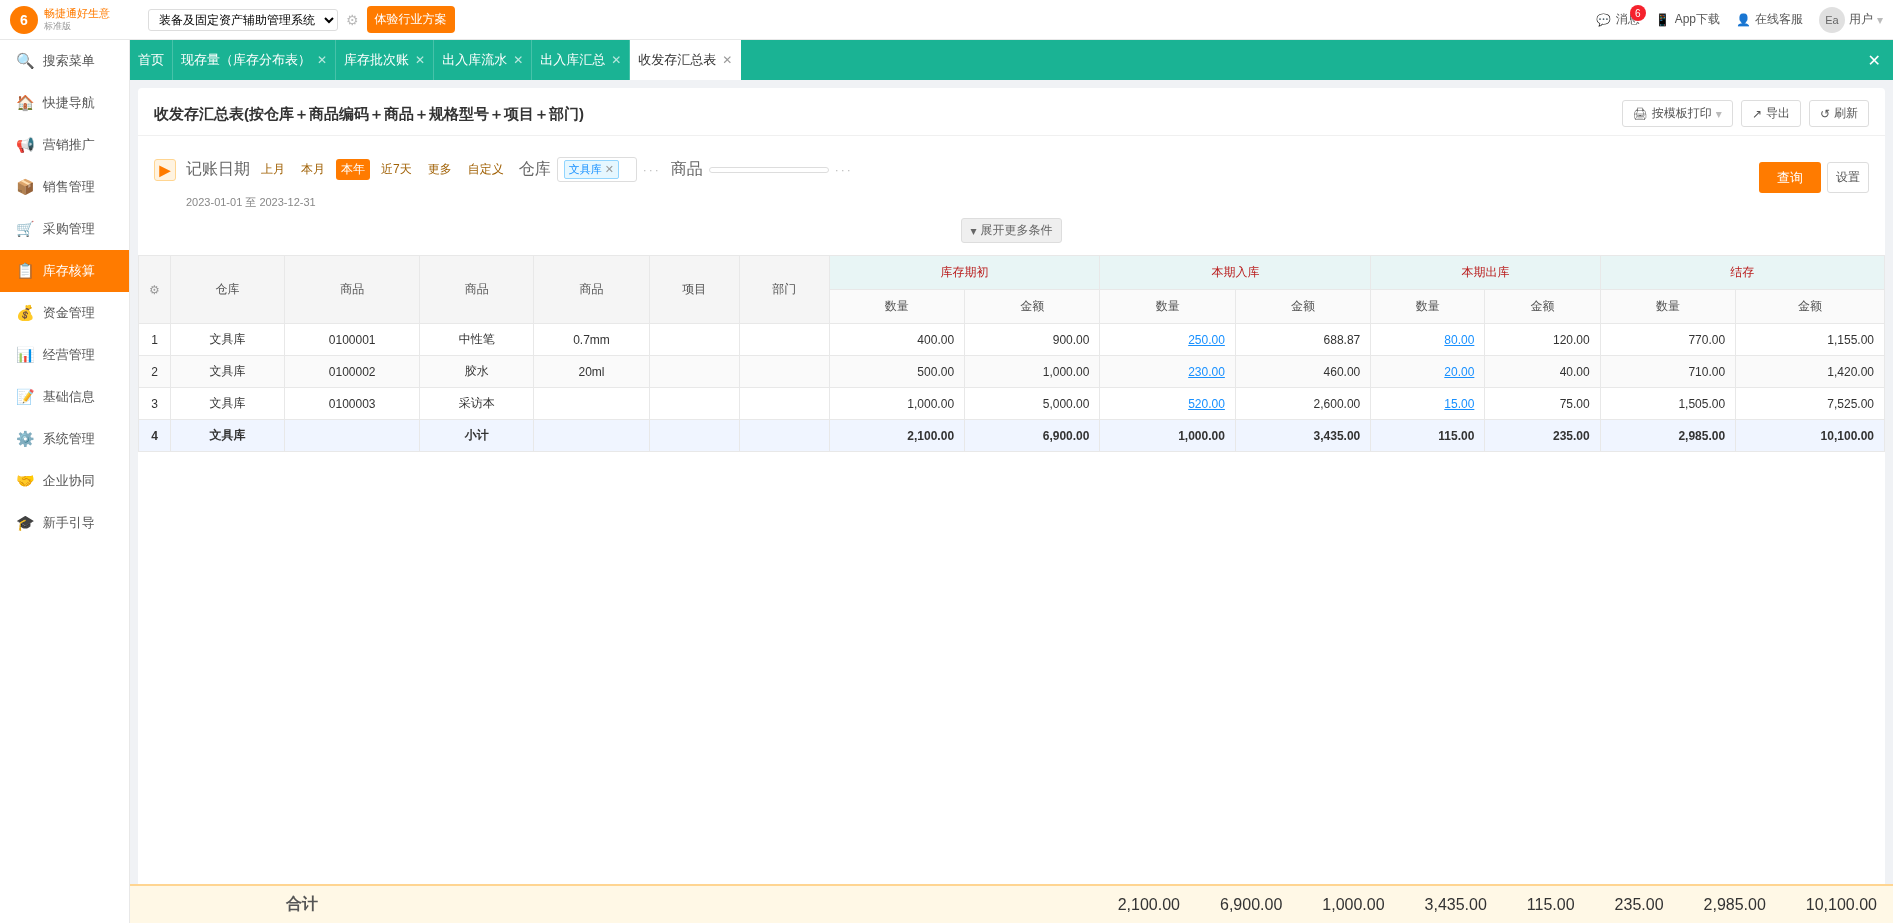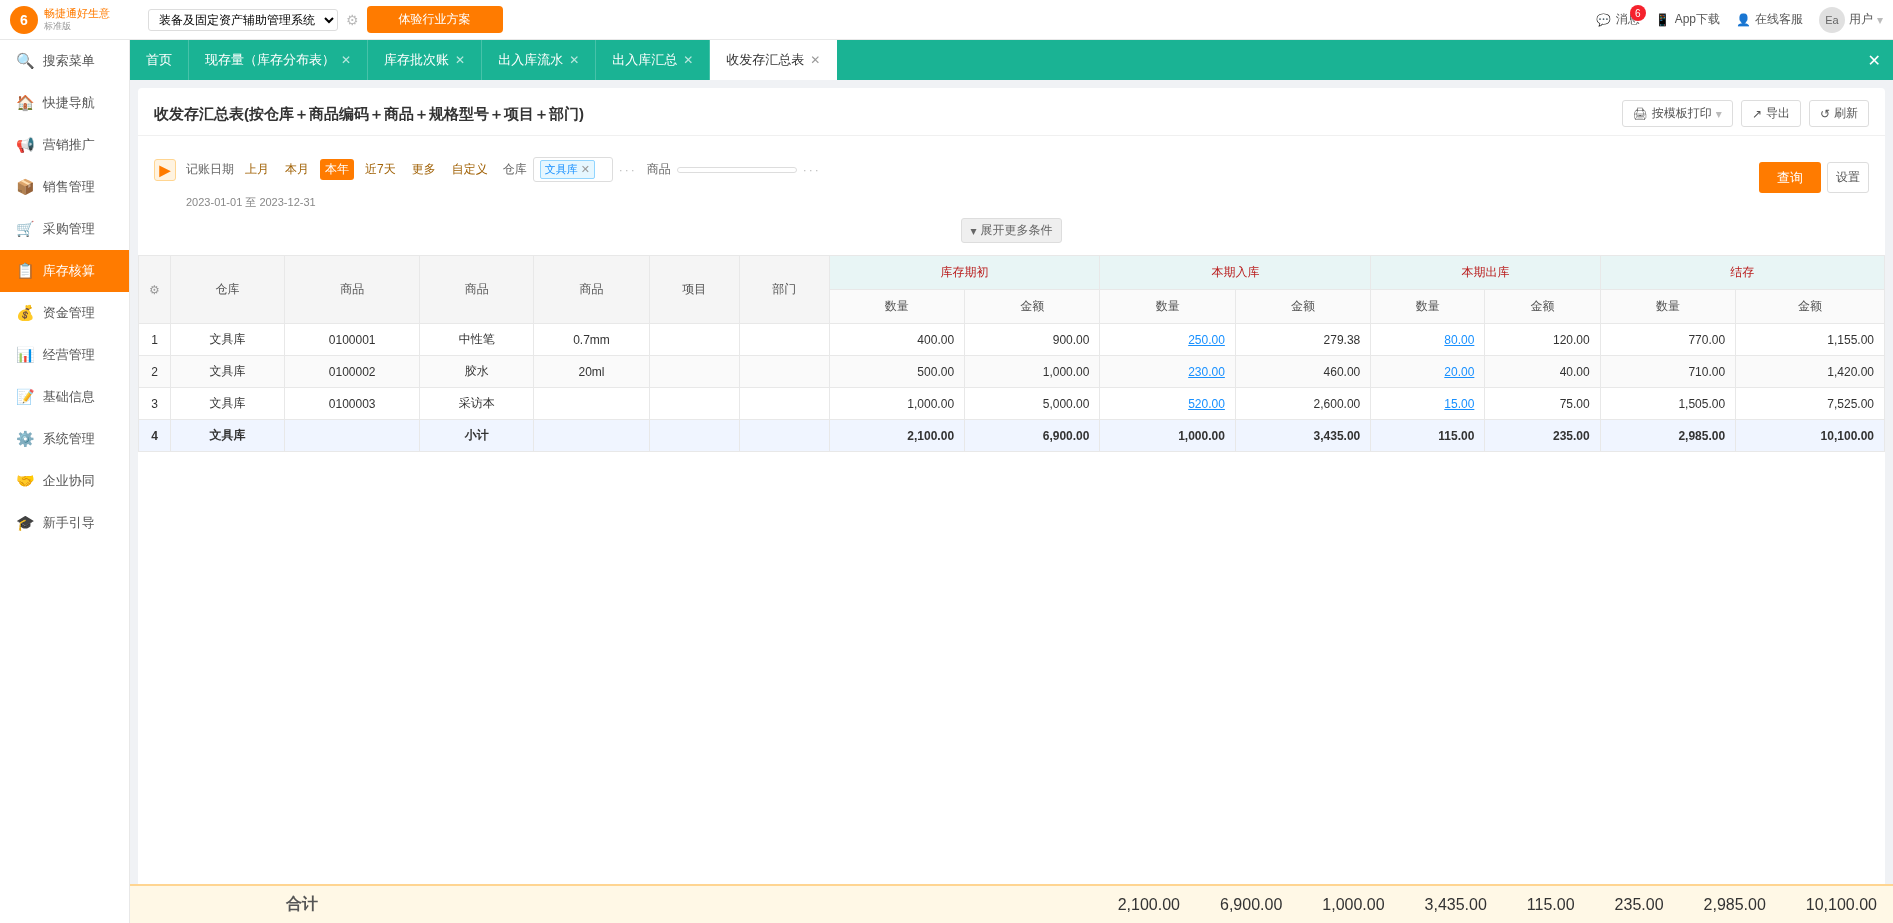--- a/index.html
+++ b/index.html
@@ -7,57 +7,57 @@
 
     
     .app-container { display: flex; flex-direction: column; height: 923px; }
     .top-bar { height: 40px; background: #fff; border-bottom: 1px solid #e8e8e8; display: flex; align-items: center; padding: 0 10px; justify-content: space-between; }
     .top-bar-left { display: flex; align-items: center; gap: 8px; }
     .logo-area { display: flex; align-items: center; gap: 6px; width: 130px; }
     .logo-icon { width: 28px; height: 28px; background: #ff7b00; border-radius: 50%; display: flex; align-items: center; justify-content: center; color: #fff; font-size: 14px; font-weight: bold; }
     .logo-text { font-size: 11px; color: #ff7b00; line-height: 1.3; }
     .logo-tag { font-size: 9px; color: #999; }
     .system-select { border: 1px solid #ddd; border-radius: 3px; padding: 2px 6px; font-size: 12px; background: #fff; cursor: pointer; }
-    .trial-btn { background: #ff7b00; color: #fff; border: none; border-radius: 4px; padding: 5px 32px; font-size: 12px; cursor: pointer; }
+    .trial-btn { background: #ff7b00; color: #fff; border: none; border-radius: 4px; padding: 5px 8px; font-size: 12px; cursor: pointer; }
     .top-bar-right { display: flex; align-items: center; gap: 16px; font-size: 12px; color: #555; }
     .top-right-item { display: flex; align-items: center; gap: 4px; cursor: pointer; position: relative; }
     .badge { background: #f5222d; color: #fff; border-radius: 8px; font-size: 10px; padding: 0 4px; min-width: 16px; height: 16px; display: flex; align-items: center; justify-content: center; position: absolute; top: -6px; right: -6px; }
     .user-avatar { width: 26px; height: 26px; background: #e0e0e0; border-radius: 50%; display: flex; align-items: center; justify-content: center; font-size: 11px; color: #666; }
 
     
     .main-layout { display: flex; flex: 1; overflow: hidden; }
 
     
     .sidebar { width: 130px; background: #fff; border-right: 1px solid #e8e8e8; display: flex; flex-direction: column; overflow-y: auto; }
     .sidebar-item { display: flex; align-items: center; gap: 8px; padding: 12px 16px; cursor: pointer; color: #555; font-size: 13px; }
     .sidebar-item.active { background: #ff7b00; color: #fff; }
     .sidebar-icon { font-size: 15px; }
 
     
     .content-area { flex: 1; display: flex; flex-direction: column; overflow: hidden; background: #f0f2f5; }
 
     
     .tabs-bar { background: #1ab394; display: flex; align-items: center; height: 40px; padding: 0; overflow-x: auto; }
-    .tab-item { display: flex; align-items: center; padding: 0 16px; height: 40px; color: #fff; cursor: pointer; white-space: nowrap; font-size: 13px; border-right: 1px solid rgba(255,255,255,0.2); gap: 6px; }
+    .tab-item { display: flex; align-items: center; padding: 0 8px; height: 40px; color: #fff; cursor: pointer; white-space: nowrap; font-size: 13px; border-right: 1px solid rgba(255,255,255,0.2); gap: 6px; }
     .tab-item.active { background: #fff; color: #333; }
     .tab-close { font-size: 12px; color: rgba(255,255,255,0.7); cursor: pointer; }
     .tab-item.active .tab-close { color: #999; }
     .tabs-close-all { margin-left: auto; color: #fff; padding: 0 12px; cursor: pointer; font-size: 16px; }
 
     
     .page-container { flex: 1; background: #fff; margin: 8px; border-radius: 4px; overflow: auto; }
 
     
     .page-header { padding: 14px 16px 8px; border-bottom: 1px solid #f0f0f0; }
     .page-title { font-size: 15px; font-weight: bold; color: #333; }
     .page-actions { display: flex; align-items: center; gap: 8px; float: right; margin-top: -2px; }
     .action-btn { display: flex; align-items: center; gap: 4px; border: 1px solid #ddd; border-radius: 3px; padding: 4px 10px; background: #fff; cursor: pointer; font-size: 12px; color: #555; }
     .clearfix::after { content: ''; display: block; clear: both; }
     .filter-section { display: flex; align-items: center; gap: 6px; }
-    .filter-label { color: #666; font-size: 12px; white-space: nowrap; }
+    .filter-label { color: #666; font-size: 16px; white-space: nowrap; }
     .filter-toggle { background: #e8e8e8; border: none; width: 22px; height: 22px; border-radius: 3px; cursor: pointer; display: flex; align-items: center; justify-content: center; color: #ff7b00; font-weight: bold; }
     .date-btn { border: none; background: none; padding: 2px 5px; cursor: pointer; color: #a16207; font-size: 12px; }
     .date-btn.active { background: #ff7b00; color: #fff; border-radius: 3px; }
     .date-range { color: #888; font-size: 11px; }
     .tag-input { display: flex; align-items: center; border: 1px solid #ddd; border-radius: 3px; padding: 2px 6px; background: #fff; gap: 4px; min-width: 80px; }
     .tag { background: #e6f7ff; border: 1px solid #91d5ff; border-radius: 2px; padding: 1px 4px; font-size: 11px; color: #1890ff; display: flex; align-items: center; gap: 3px; }
     .tag-close { cursor: pointer; color: #999; }
     .expand-btn { display: flex; align-items: center; gap: 4px; color: #666; cursor: pointer; font-size: 12px; border: 1px solid #ddd; border-radius: 3px; padding: 3px 8px; margin: 4px auto; }
 
     
@@ -319,21 +319,21 @@
     <td>1</td>
     <td>文具库</td>
     <td>0100001</td>
     <td>中性笔</td>
     <td>0.7mm</td>
     <td></td>
     <td></td>
     <td class="num">400.00</td>
     <td class="num">900.00</td>
     <td class="num link">250.00</td>
-    <td class="num">279.38</td>
+    <td class="num">688.87</td>
     <td class="num link">80.00</td>
     <td class="num">120.00</td>
     <td class="num">770.00</td>
     <td class="num">1,155.00</td>
   </tr>
                 <tr style="background: rgb(250, 250, 250);">
     <td>2</td>
     <td>文具库</td>
     <td>0100002</td>
     <td>胶水</td>

